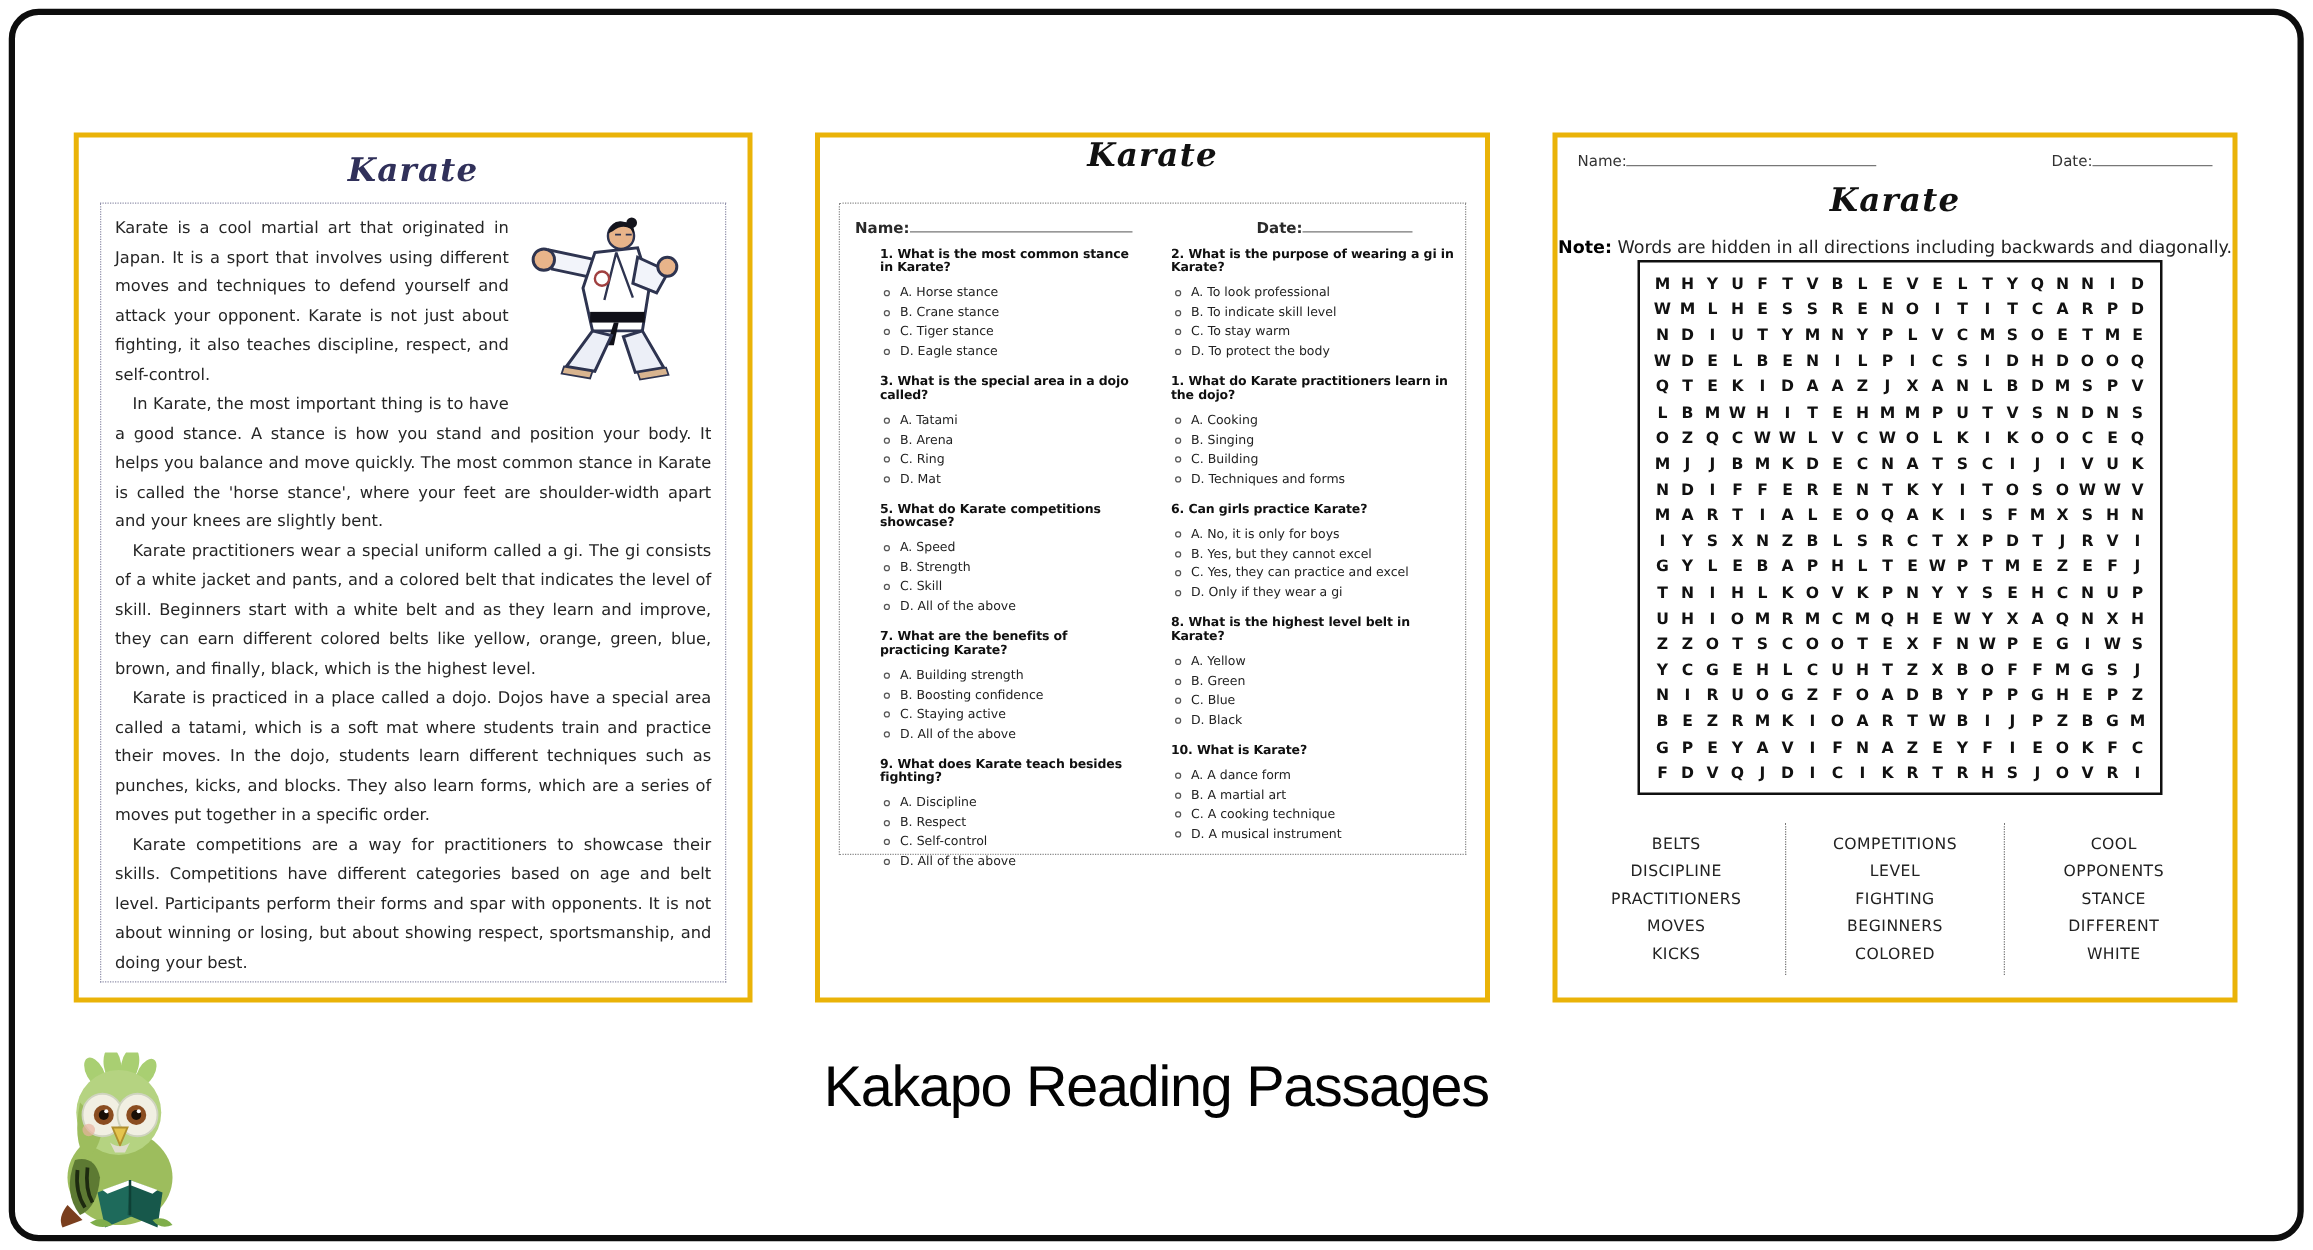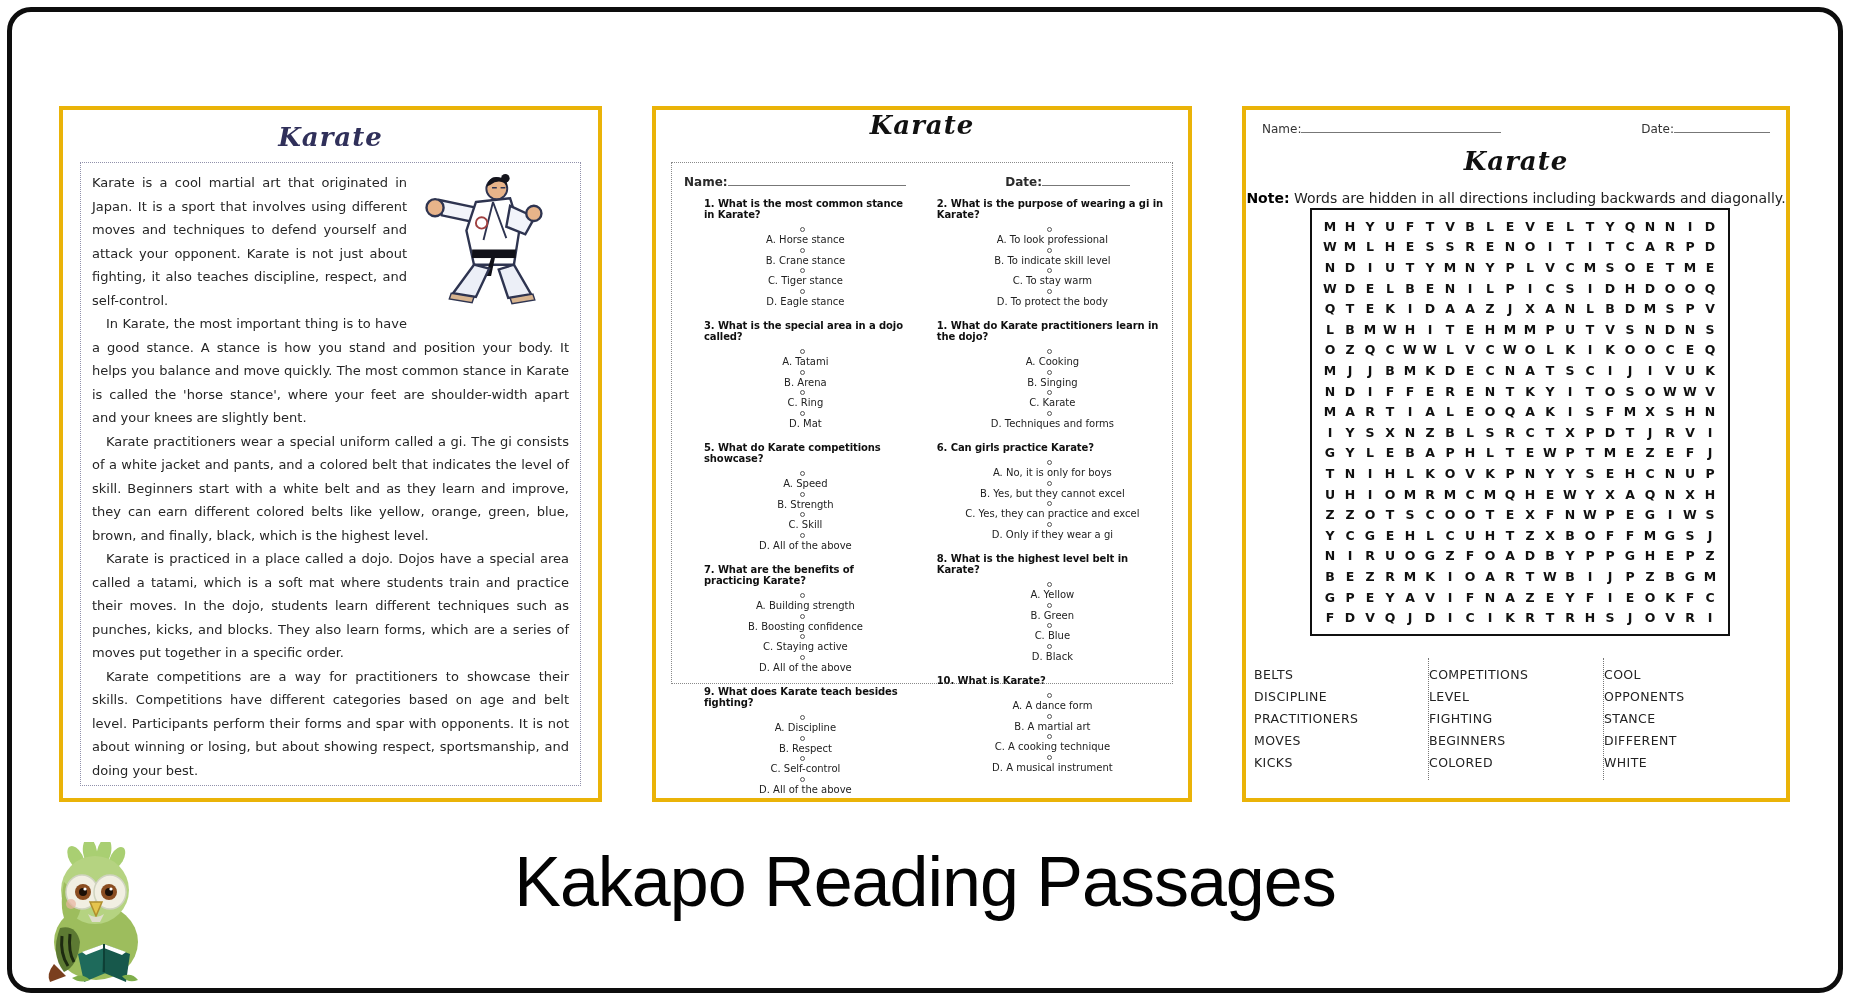--- a/index.html
+++ b/index.html
@@ -24,42 +24,42 @@
 
   
   .p2-box { position:absolute; left:15px; right:15px; top:52px; height:522px;
             border:1px dotted #8a8a8a; padding:8px 14px 6px 12px; }
   .nd-row { display:flex; justify-content:space-between; align-items:flex-end; margin-bottom:8px; }
   .nd-label { font-size:12px; font-weight:bold; color:#2a2a2a; }
   .nd-line { display:inline-block; border-bottom:1.5px solid #777; height:12px; }
   .q-cols { display:grid; grid-template-columns:47% 53%; column-gap:10px; }
   .qblock { margin-bottom:11px;margin-left:20px; }
   .qtext { font-size:10px; font-weight:bold; color:#101010; letter-spacing:-0.1px; margin-bottom:7px; }
-  .opt { display:flex; align-items:center; font-size:10px; color:#222; line-height:15.5px;flex-direction:column; }
+  .opt { display:flex; align-items:center; font-size:10px; color:#222; line-height:15.5px; }
   .radio { flex:0 0 auto; width:5px; height:5px; border:1px solid #555; border-radius:50%; margin:0 8px 0 3px; }
 
   
   .p3-ndrow { position:absolute; top:8px; left:16px; right:16px; display:flex; justify-content:space-between; align-items:flex-end; }
   .p3-ndlabel { font-size:12px; color:#333; }
   .p3-title { position:absolute; top:36px; left:0; right:0; }
   .p3-note { position:absolute; top:80px; left:0; right:0; text-align:center; font-size:14px; color:#222; }
   .p3-note b { color:#000; }
   .ws-grid { position:absolute; top:98px; left:64px; width:420px; height:428px;
              border:2px solid #101010; display:grid; grid-template-columns:repeat(20,1fr);
              grid-auto-rows:1fr; padding:6px 8px; }
   .ws-cell { display:flex; align-items:center; justify-content:center;
              font-size:12.5px; font-weight:bold; color:#111; }
   .word-list { position:absolute; top:548px; left:8px; right:8px; height:122px; display:flex; }
-  .word-col { flex:1 1 0; text-align:left; padding-top:6px; }
+  .word-col { flex:1 1 0; text-align:center; padding-top:6px; }
   .word-col + .word-col { border-left:1px dotted #777; }
   .word-item { font-size:12.5px; color:#222; line-height:22px; letter-spacing:0.4px; }
 
   
   .brand-title { position:absolute; top:842px; left:0; right:0; text-align:center;
-                 font-family:"Liberation Sans",sans-serif; font-size:70px; color:#030303; letter-spacing:-1px; }
+                 font-family:"Liberation Sans",sans-serif; font-size:46px; color:#030303; letter-spacing:-1px; }
   .kakapo-logo { position:absolute; left:38px; top:842px; width:130px; height:146px; }
 </style>
 </head>
 <body>
 
 <div class="canvas-frame"></div>
 
 <div class="page" id="page1">
   <div class="script-title p1-title">Karate</div>
   <div class="p1-box">
@@ -228,21 +228,21 @@
             <div class="opt">
               <span class="radio"></span>
               <span>A. Cooking</span>
             </div>
             <div class="opt">
               <span class="radio"></span>
               <span>B. Singing</span>
             </div>
             <div class="opt">
               <span class="radio"></span>
-              <span>C. Karate</span>
+              <span>C. Building</span>
             </div>
             <div class="opt">
               <span class="radio"></span>
               <span>D. Techniques and forms</span>
             </div>
           </div>
           <div class="qblock">
             <div class="qtext">6. Can girls practice Karate?</div>
             <div class="opt">
               <span class="radio"></span>

